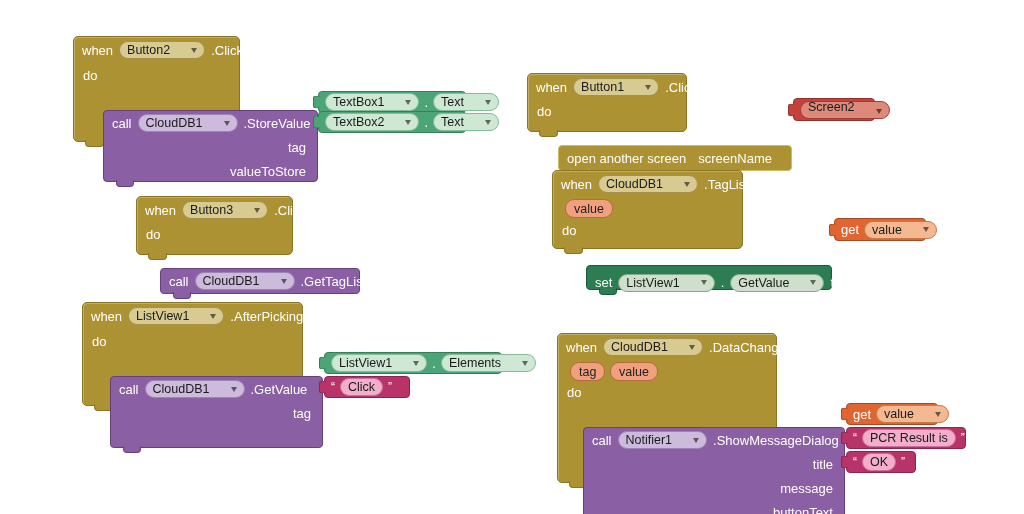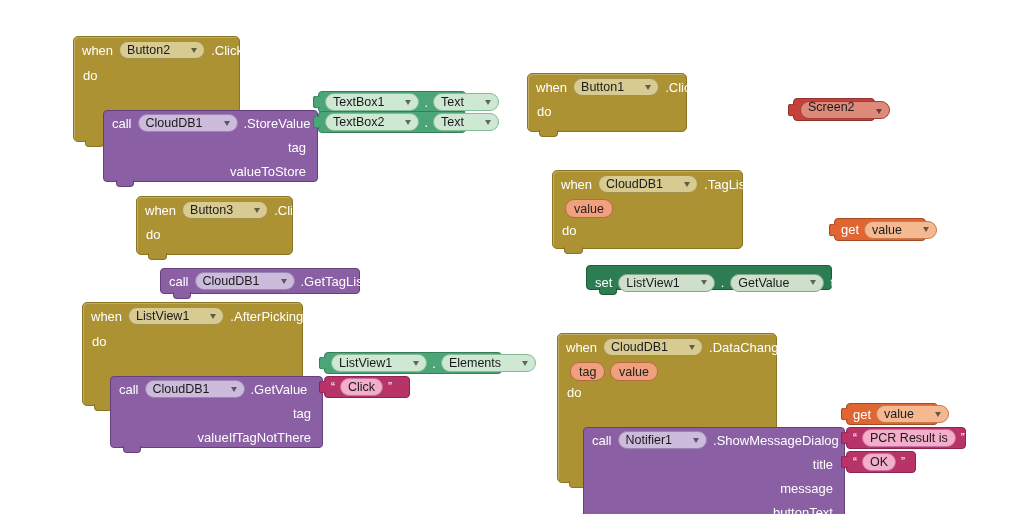--- a/index.html
+++ b/index.html
@@ -122,20 +122,26 @@
       <div class="row hdr">
         <span>when</span>
         <span class="chip gold">
             <span>Button1</span>
             <span class="tri"></span>
           </span>
         <span>.Click</span>
       </div>
       <span class="do-label" style="left:9px;top:30px">do</span>
     </div>
+    <div class="stmt goldin" style="left:31px;top:24px;width:234px;height:26px">
+      <div class="row" style="height:24px;gap:12px">
+        <span>open another screen</span>
+        <span>screenName</span>
+      </div>
+    </div>
     <div class="value red" style="left:266px;top:25px;width:82px;height:23px">
       <span class="chip red">
           <span>Screen2</span>
           <span class="tri"></span>
         </span>
     </div>
   </div>
 
   <div class="group" style="left:552px;top:170px;width:385px;height:84px">
     <div class="gold-block" style="left:0;top:0;width:191px;height:79px">
@@ -217,23 +223,20 @@
         <span>call</span>
         <span class="chip purple">
             <span>CloudDB1</span>
             <span class="tri"></span>
           </span>
         <span>.GetValue</span>
       </div>
       <div class="row right">
           <span>tag</span>
         </div>
-      <div class="row right">
-          <span>valueIfTagNotThere</span>
-        </div>
     </div>
     <div class="value green" style="left:242px;top:50px;width:178px;height:22px">
       <span class="chip green">
           <span>ListView1</span>
           <span class="tri"></span>
         </span>
       <span class="dot">.</span>
       <span class="chip green">
           <span>Elements</span>
           <span class="tri"></span>

